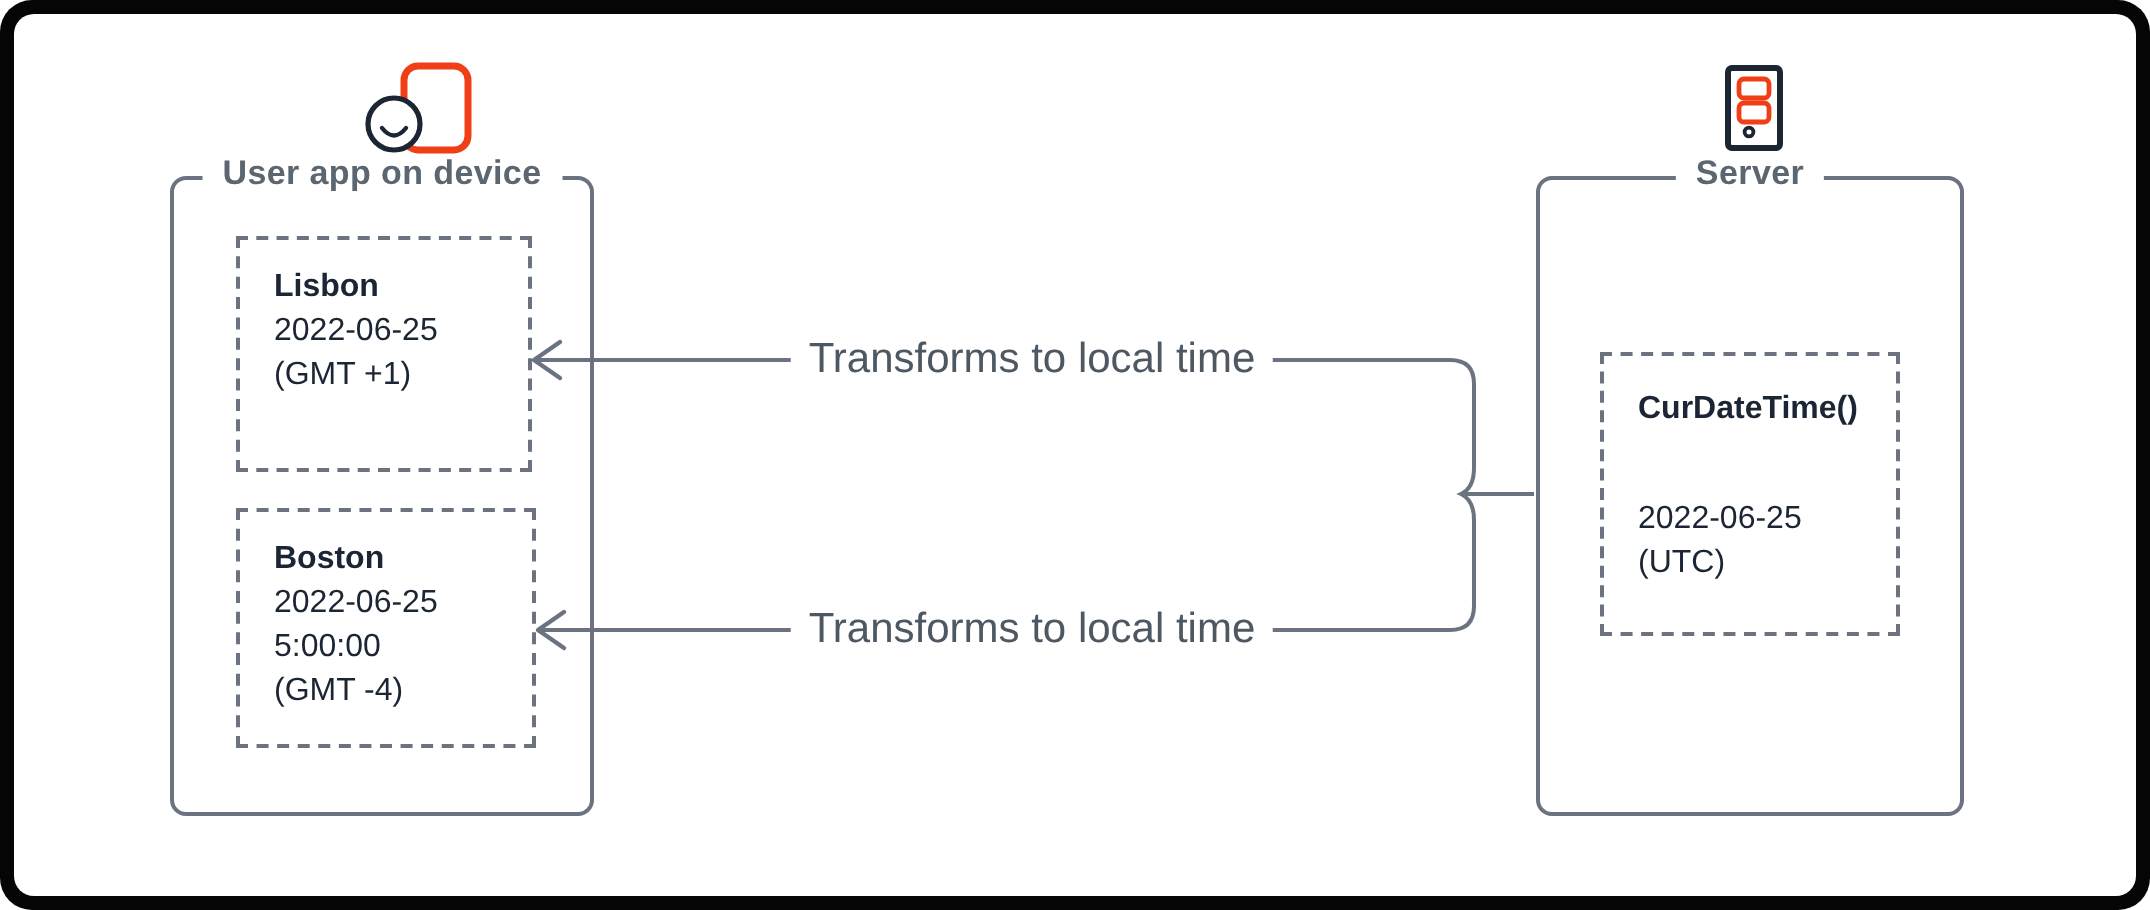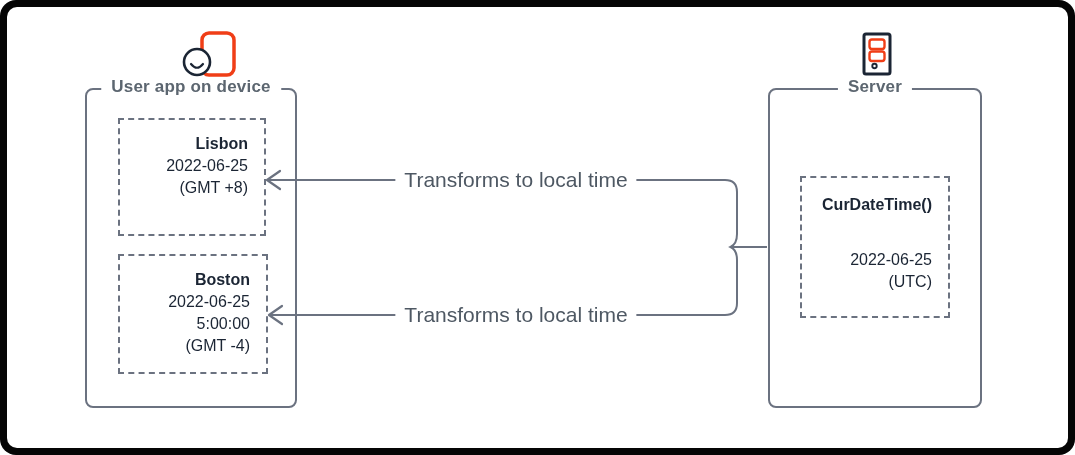--- a/index.html
+++ b/index.html
@@ -1,19 +1,18 @@
 <!DOCTYPE html>
 <html><head>
 <meta charset="utf-8">
 <style>
   html,body { margin:0; padding:0; background:#ffffff; }
   .stage {
     position:relative; width:1075px; height:455px;
     font-family:"Liberation Sans", sans-serif;
-    text-align:right;
     -webkit-font-smoothing:antialiased;
   }
   .frame { position:absolute; inset:0; background:#050505; border-radius:16px; }
   .canvas { position:absolute; inset:7px; background:#ffffff; border-radius:10px; }
 
   .groupbox { position:absolute; border:2px solid #6B7280; border-radius:8px; box-sizing:border-box; }
   .groupbox-label {
     position:absolute; top:-13px; left:50%; transform:translateX(-50%);
     background:#ffffff; padding:0 10px; white-space:nowrap;
     font-size:17px; font-weight:bold; letter-spacing:0.2px; color:#5C6670;
@@ -63,21 +62,21 @@
     <circle cx="19.5" cy="38" r="2.2" fill="none" stroke="#1B2534" stroke-width="1.9"></circle>
   </svg>
 
   <div class="groupbox device-box">
     <span class="groupbox-label">User app on device</span>
   </div>
 
   <div class="card lisbon-card">
     <div class="card-title">Lisbon</div>
     <div>2022-06-25</div>
-    <div>(GMT +8)</div>
+    <div>(GMT +1)</div>
   </div>
 
   <div class="card boston-card">
     <div class="card-title">Boston</div>
     <div>2022-06-25</div>
     <div>5:00:00</div>
     <div>(GMT -4)</div>
   </div>
 
   <div class="groupbox server-box">

